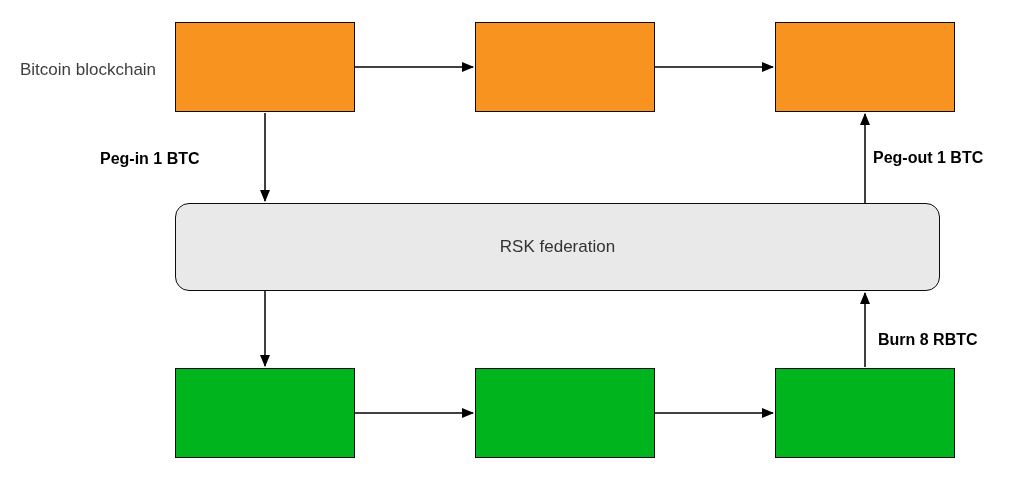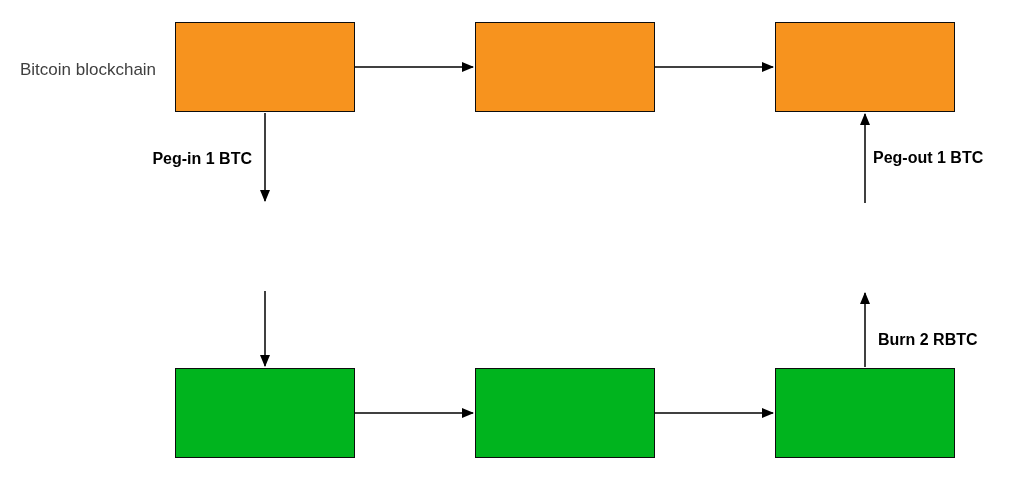--- a/index.html
+++ b/index.html
@@ -62,21 +62,21 @@
   }
   .lane-label.bitcoin { left: 20px; top: 60px; }
   .lane-label.rsk     { left: 32px; top: 404px; }
   .edge-label {
     position: absolute;
     font-size: 16px;
     font-weight: bold;
     color: #000000;
     white-space: nowrap;
   }
-  .edge-label.peg-in  { left: 100px; width: 152px; text-align: right; top: 150px; }
+  .edge-label.peg-in  { left: 100px; width: 152px; top: 150px; }
   .edge-label.mint    { left: 100px; width: 152px; text-align: right; top: 331px; }
   .edge-label.peg-out { left: 873px; top: 149px; text-align: right; }
   .edge-label.burn    { left: 878px; top: 331px; }
 </style>
 </head>
 <body>
 
 <div class="canvas">
 
   <svg class="arrows-layer" width="1012" height="482" viewBox="0 0 1012 482" xmlns="http://www.w3.org/2000/svg">
@@ -97,21 +97,24 @@
 
   <div class="lane-label bitcoin">Bitcoin blockchain</div>
 
   <div class="block orange r1c1"></div>
   <div class="block orange r1c2"></div>
   <div class="block orange r1c3"></div>
 
   <div class="edge-label peg-in">Peg-in 1 BTC</div>
   <div class="edge-label peg-out">Peg-out 1 BTC</div>
 
+  <div class="federation">
+    <span>RSK federation</span>
+  </div>
 
-  <div class="edge-label burn">Burn 2 RBTC</div>
+  <div class="edge-label burn">Burn 8 RBTC</div>
 
 
   <div class="block green r2c1"></div>
   <div class="block green r2c2"></div>
   <div class="block green r2c3"></div>
 
 </div>
 
 </body></html>

